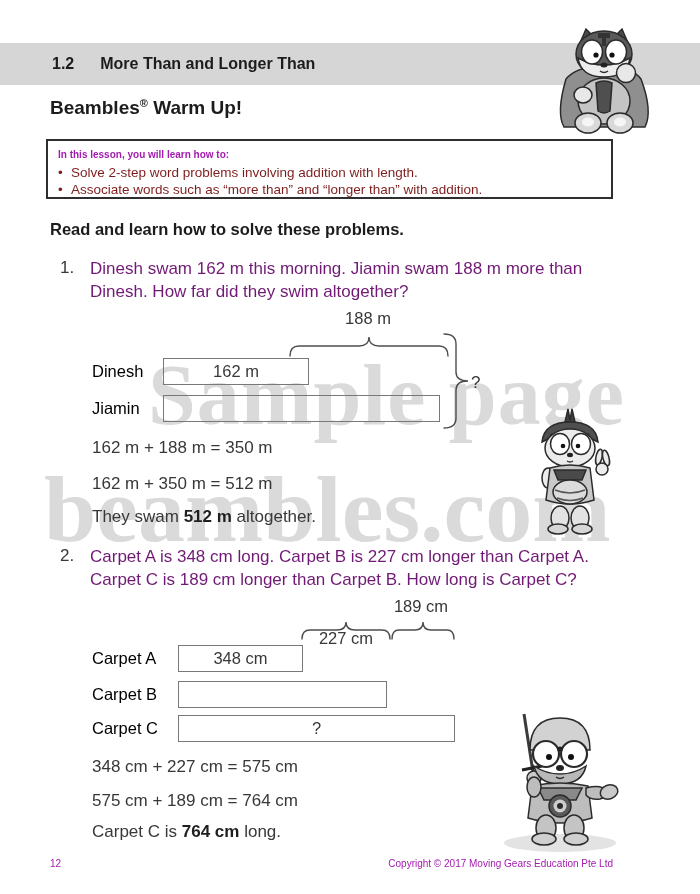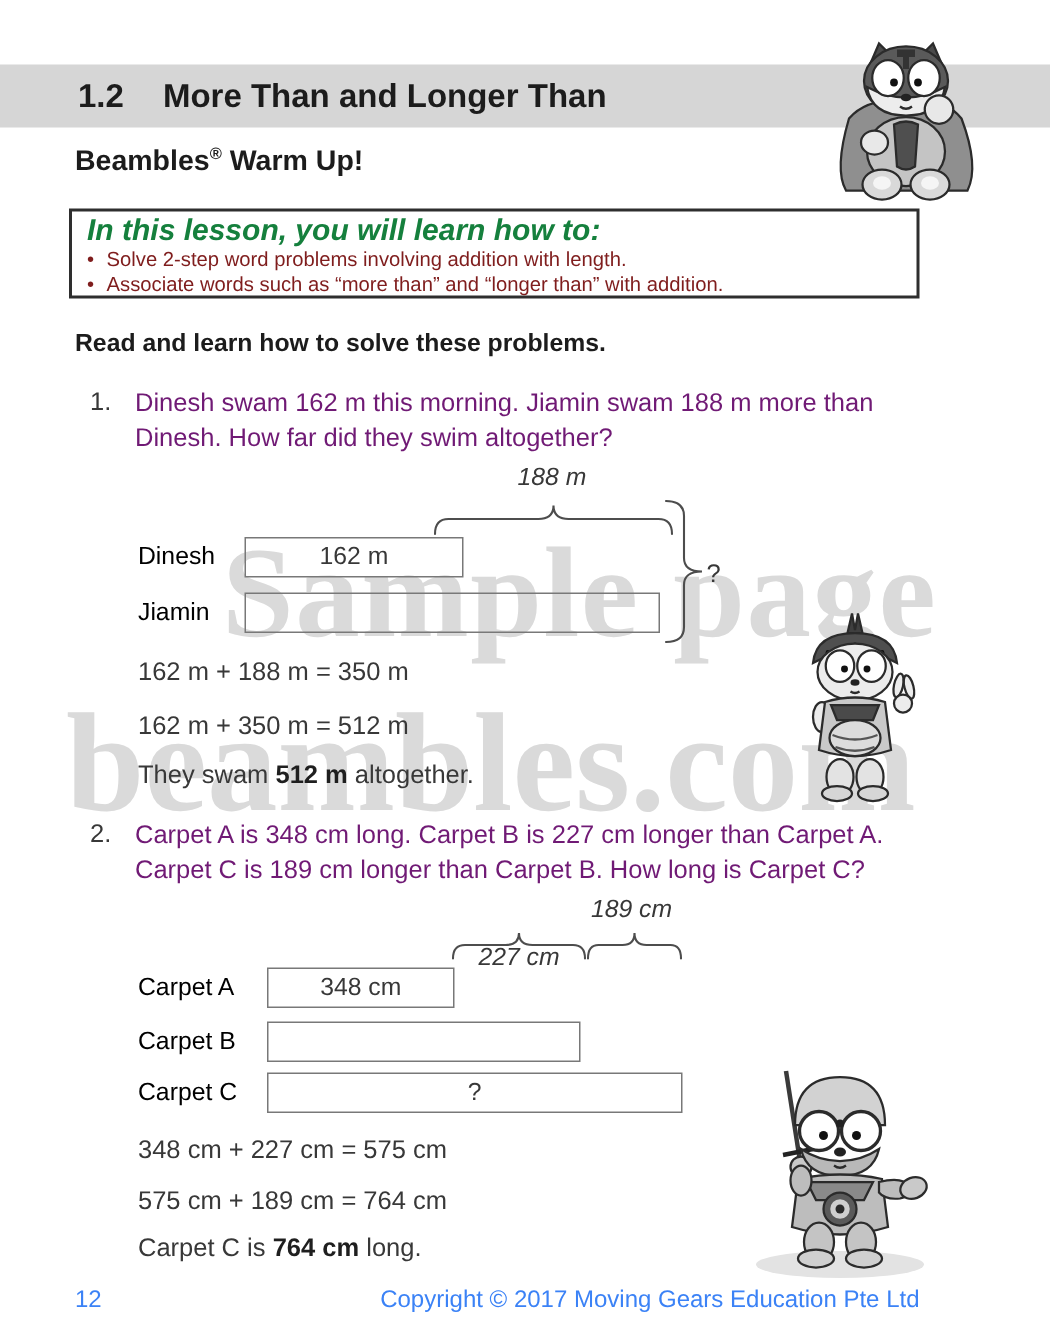--- a/index.html
+++ b/index.html
@@ -7,45 +7,45 @@
         font-family:"Liberation Sans","DejaVu Sans",sans-serif;color:#3a3a3a;}
   .abs{position:absolute;}
   
   .wm{position:absolute;z-index:0;font-family:"Liberation Serif","DejaVu Serif",serif;
       font-weight:bold;color:#dadada;line-height:1;white-space:nowrap;}
   .wm1{left:148px;top:352px;font-size:86px;letter-spacing:1px;}
   .wm2{left:44px;top:462px;font-size:94px;}
   
   .band{left:0;top:43px;width:700px;height:42px;background:#d6d6d6;z-index:1;}
   .title-row{left:52px;top:43px;height:42px;line-height:42px;z-index:2;
-             font-weight:bold;font-size:22px;color:#1c1c1c;white-space:nowrap;}
+             font-weight:bold;font-size:16px;color:#1c1c1c;white-space:nowrap;}
   .title-num{display:inline-block;margin-right:26px;}
   .warmup{left:50px;top:97px;font-size:19px;font-weight:bold;color:#1c1c1c;z-index:2;}
   .warmup sup{font-size:11px;}
   
   .lesson-box{left:46px;top:139px;width:567px;height:60px;border:2px solid #2e2e2e;
               box-sizing:border-box;padding:4px 10px;z-index:2;background:transparent;}
-  .lesson-head{font-size:20px;font-weight:bold;color:#15803d;line-height:19px;font-style:italic;}
+  .lesson-head{font-size:10px;font-weight:bold;color:#a21caf;line-height:19px;}
   .lesson-bullet{font-size:13.5px;line-height:17px;color:#7f1d1d;}
   .lesson-bullet .dot{display:inline-block;width:13px;}
   .instruction{left:50px;top:220px;font-size:16.5px;font-weight:bold;color:#1c1c1c;z-index:2;}
   
   .pnum{font-size:17px;color:#383838;z-index:2;}
   .ptext{font-size:17px;line-height:22.5px;color:#701a75;z-index:2;}
   .dlabel{font-size:16.5px;color:#000000;z-index:2;white-space:nowrap;}
   .bar{box-sizing:border-box;border:1.5px solid #787878;background:transparent;z-index:2;
        text-align:center;font-size:16.5px;color:#383838;}
   .eq{font-size:17px;color:#383838;z-index:2;white-space:nowrap;}
   .eq b{color:#1f1f1f;}
   .qmark{font-size:17px;color:#383838;z-index:2;}
-  .bracelbl{font-size:16.5px;color:#383838;z-index:2;text-align:center;font-style:italic;}
+  .bracelbl{font-size:16.5px;color:#383838;z-index:2;text-align:center;}
   svg.brace{z-index:2;}
   .mascot{z-index:3;}
   
-  .footer{font-size:16px;color:#3b82f6;z-index:2;}
+  .footer{font-size:10px;color:#a21caf;z-index:2;}
 </style>
 </head>
 <body>
 
 <div class="page">
 
   <div class="wm wm1">Sample page</div>
   <div class="wm wm2">beambles.com</div>
 
   <div class="abs band"></div>

